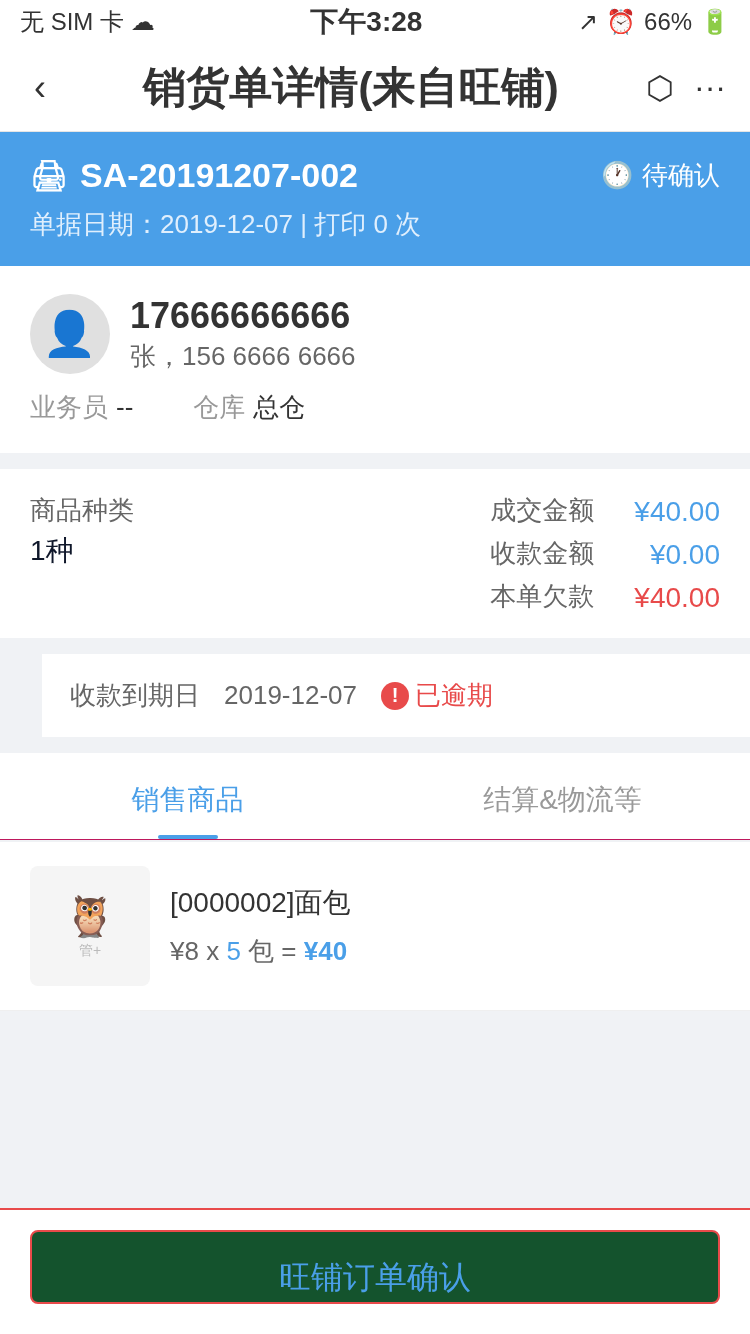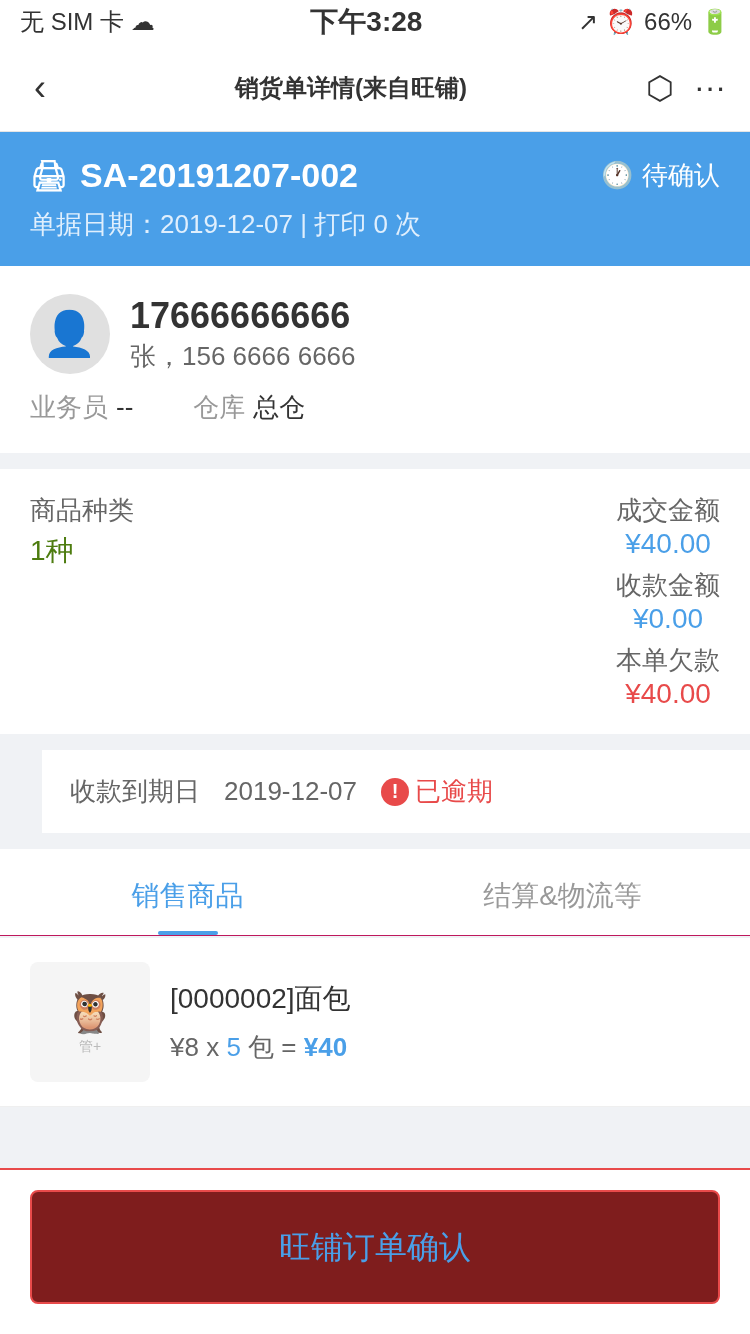--- a/index.html
+++ b/index.html
@@ -37,21 +37,21 @@
       padding: 0 24px;
       border-bottom: 1px solid #e5e5e5;
     }
     .nav-back {
       font-size: 36px;
       color: #333;
       cursor: pointer;
       padding: 10px;
     }
     .nav-title {
-      font-size: 24px;
+      font-size: 43px;
       font-weight: 600;
       color: #333;
       text-align: center;
     }
     .nav-actions {
       display: flex;
       align-items: center;
       gap: 20px;
     }
     .nav-icon {
@@ -145,32 +145,32 @@
     .summary-card {
       background: #fff;
       padding: 24px 30px;
       margin-bottom: 16px;
       display: flex;
       justify-content: space-between;
       align-items: flex-start;
     }
     .summary-left { font-size: 26px; color: #666; }
     .summary-left .label { margin-bottom: 4px; }
-    .summary-left .value { color: #4d7c0f; font-size: 28px; }
+    .summary-left .value { color: #0f172a; font-size: 28px; }
     .summary-right {
       font-size: 26px;
       color: #666;
       text-align: right;
     }
     .summary-right .summary-row {
       display: flex;
       justify-content: space-between;
-      align-items: center;
+      align-items: flex-end;
       margin-bottom: 8px;
-      flex-direction: column;
+      gap: 40px;
     }
     .summary-right .summary-row:last-child { margin-bottom: 0; }
     .amount-blue { color: #4a9fe8; font-size: 28px; }
     .amount-red { color: #e84a4a; font-size: 28px; }
 
     
     .due-date-card {
       background: #fff;
       padding: 24px 28px;
       margin-bottom: 16px;
@@ -292,22 +292,22 @@
       bottom: 0;
       left: 0;
       width: 750px;
       background: #fff;
       padding: 20px 30px 30px;
       border-top: 2px solid #e84a4a;
     }
     .confirm-btn {
       display: block;
       width: 100%;
-      height: 114px;
-      background: #7f1d1d;
+      height: 74px;
+      background: #14532d;
       border: 2px solid #e84a4a;
       border-radius: 8px;
       font-size: 32px;
       color: #4a9fe8;
       text-align: center;
       line-height: 90px;
       cursor: pointer;
       font-weight: 500;
     }
   </style>

